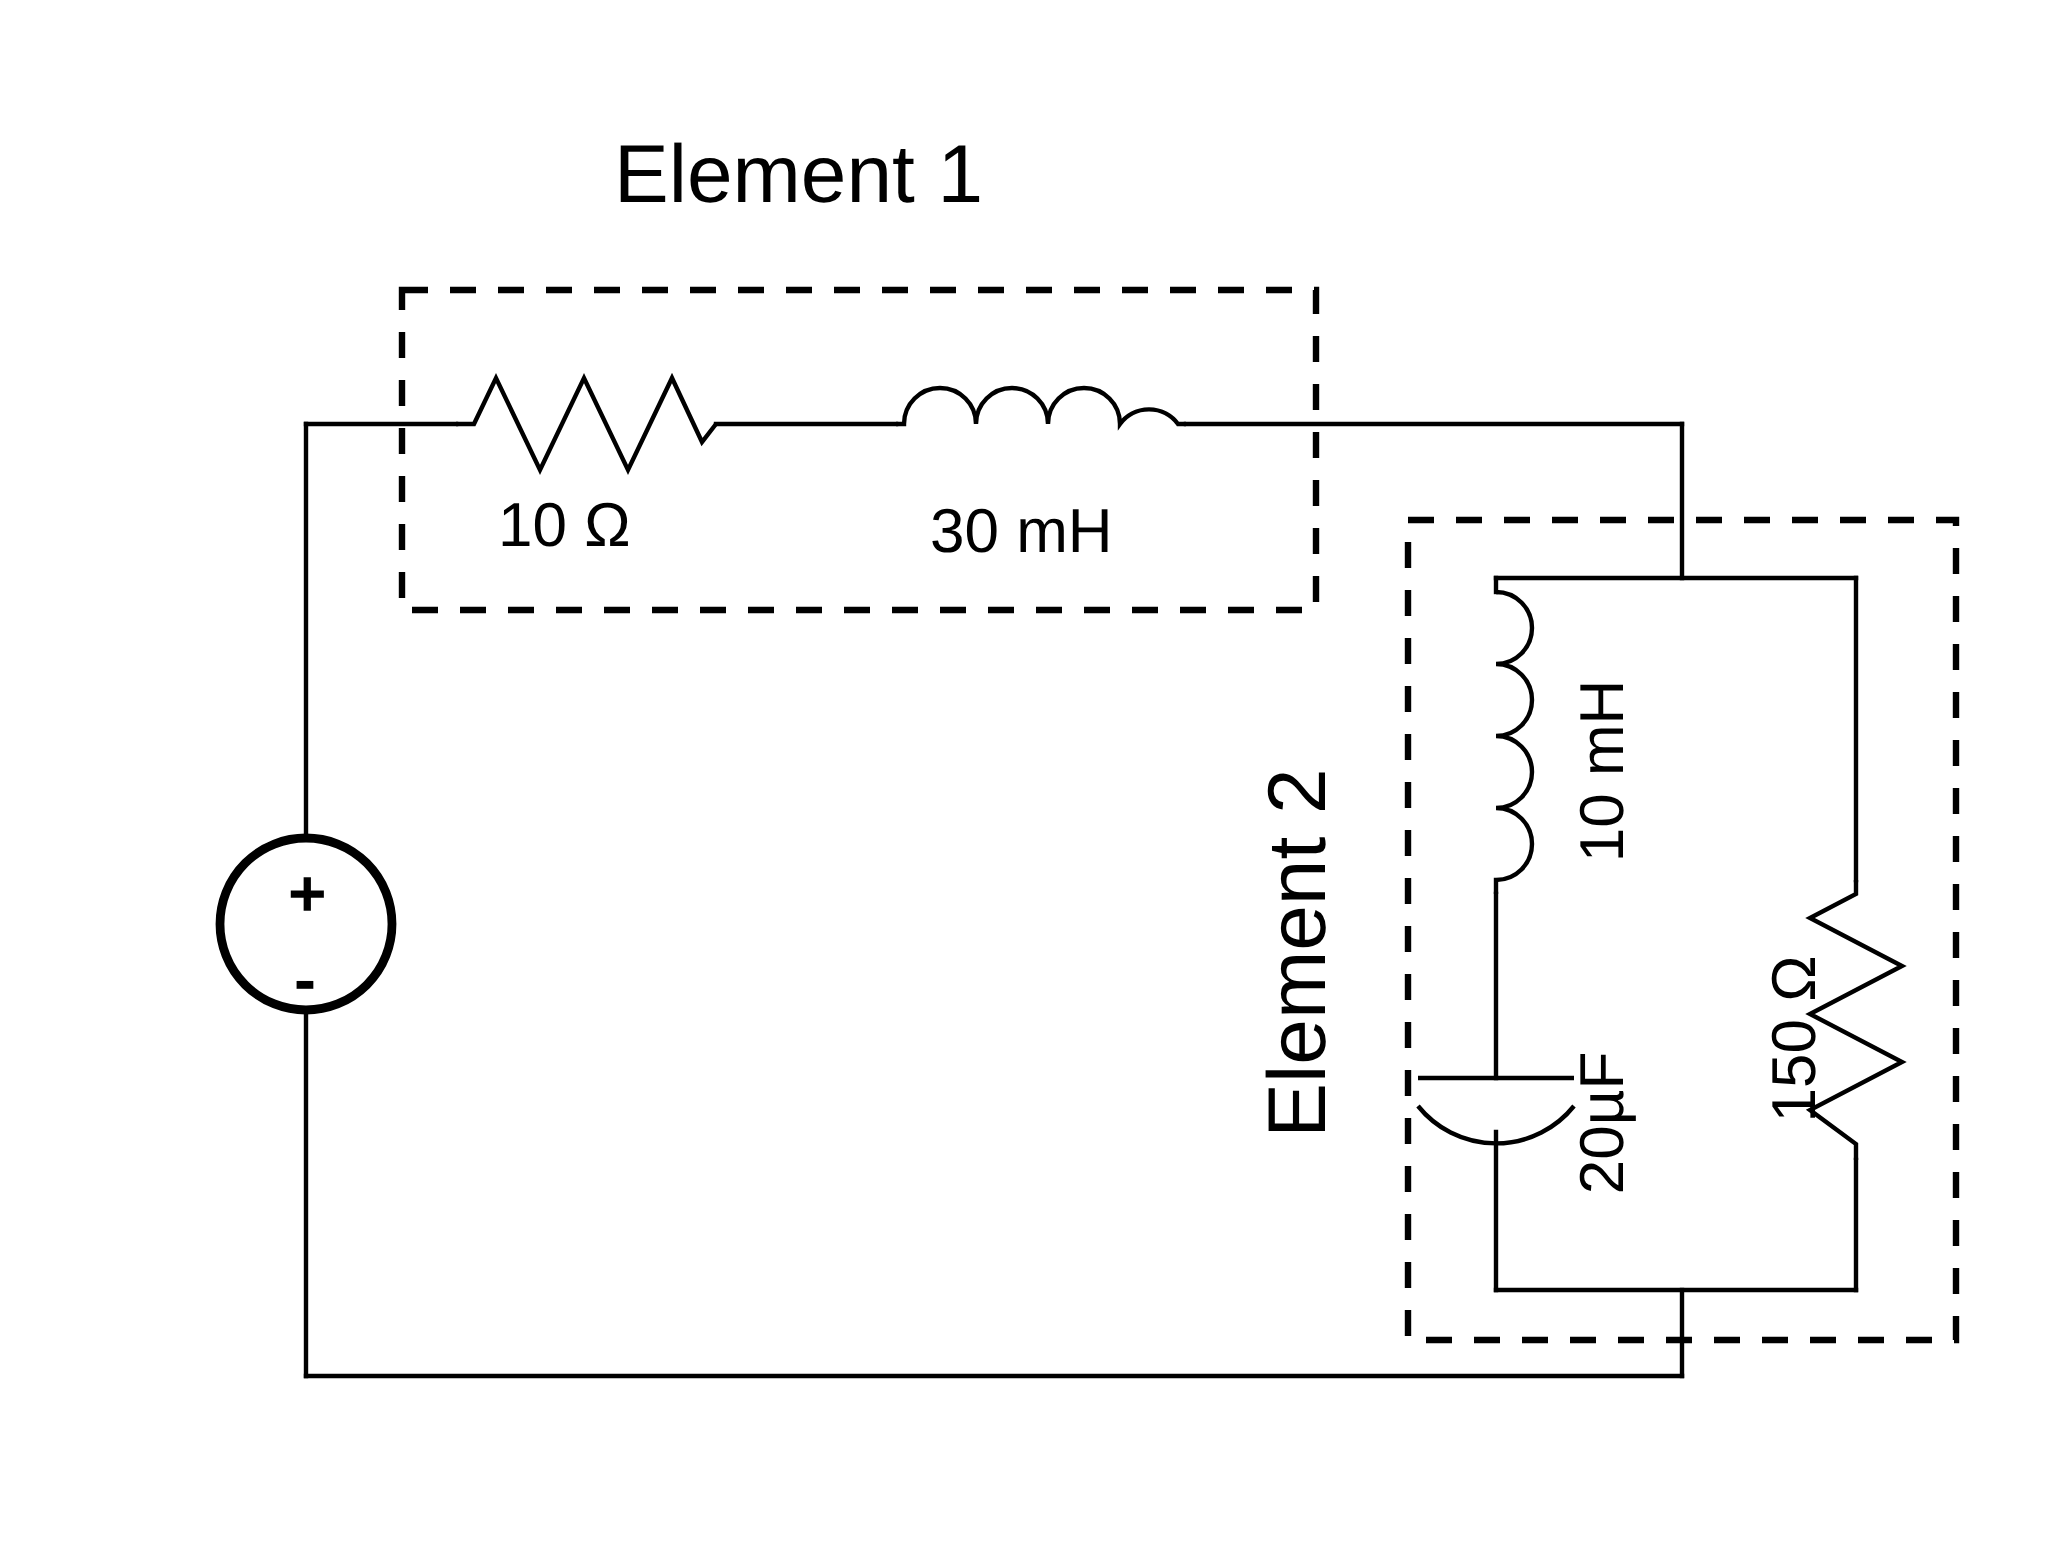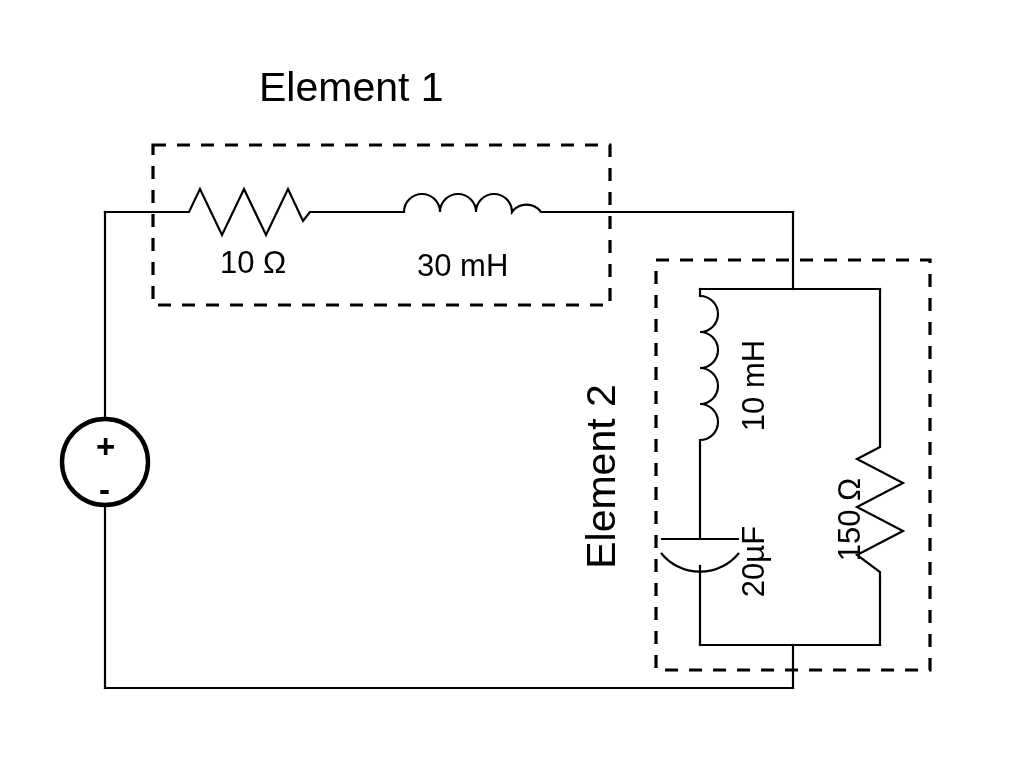--- a/index.html
+++ b/index.html
@@ -12,20 +12,21 @@
     width: 1024px;
     height: 774px;
     font-family: "Liberation Sans", sans-serif;
     overflow: hidden;
   }
   #canvas {
     position: relative;
     width: 912px;
     height: 774px;
     background: #ffffff;
+    margin-left: 48px;
   }
   svg.diagram {
     position: absolute;
     top: 0;
     left: 0;
     width: 1024px;
     height: 774px;
   }
   .wire {
     stroke: #000000;
@@ -138,21 +139,21 @@
     <path class="wire" d="M 880 289 L 880 440"></path>
     <path class="comp" d="M 880 440 L 880 447 L 857 459 L 903 483 L 857 507 L 903 531 L 857 555 L 880 572 L 880 580"></path>
     <path class="wire" d="M 880 580 L 880 645"></path>
 
   </svg>
 
   <div class="lbl lbl-title" style="left:259px; top:67px;">Element 1</div>
 
   <div class="lbl lbl-title rot90ccw" style="left:491px; top:456px; width:220px; text-align:center;">Element 2</div>
 
-  <div class="lbl lbl-value" style="left:220px; top:247px;">10 Ω</div>
+  <div class="lbl lbl-value" style="left:201px; top:247px;">10 Ω</div>
 
   <div class="lbl lbl-value" style="left:417px; top:250px;">30 mH</div>
 
   <div class="lbl lbl-value rot90ccw" style="left:686px; top:370px; width:134px; text-align:center;">10 mH</div>
 
   <div class="lbl lbl-value rot90ccw" style="left:697px; top:546px; width:112px; text-align:center;">20µF</div>
 
   <div class="lbl lbl-value rot90ccw" style="left:782px; top:504px; width:134px; text-align:center;">150 Ω</div>
 
   <div class="lbl lbl-sign" style="left:96px; top:430px;">+</div>

